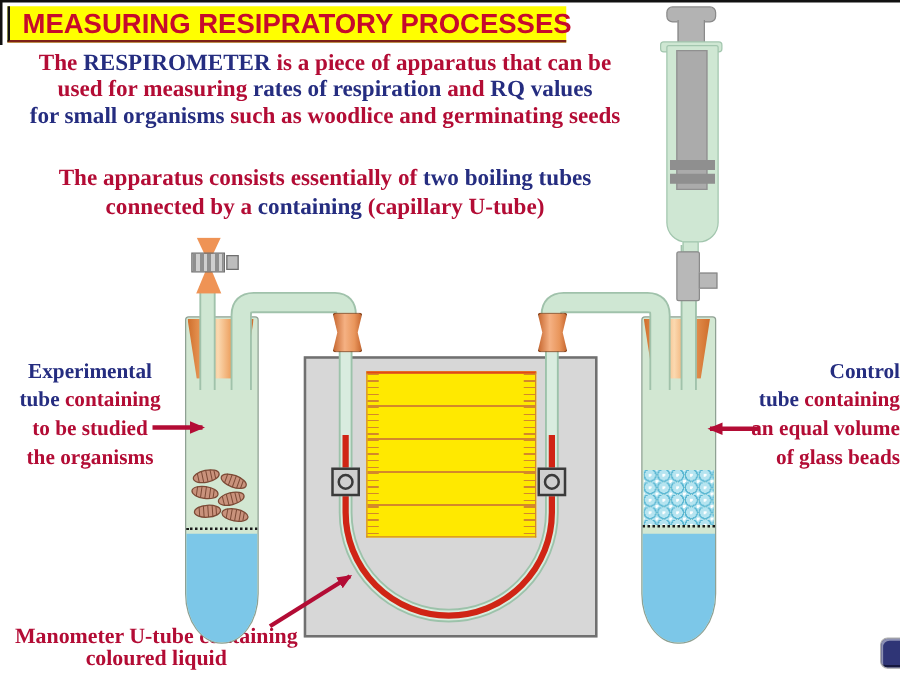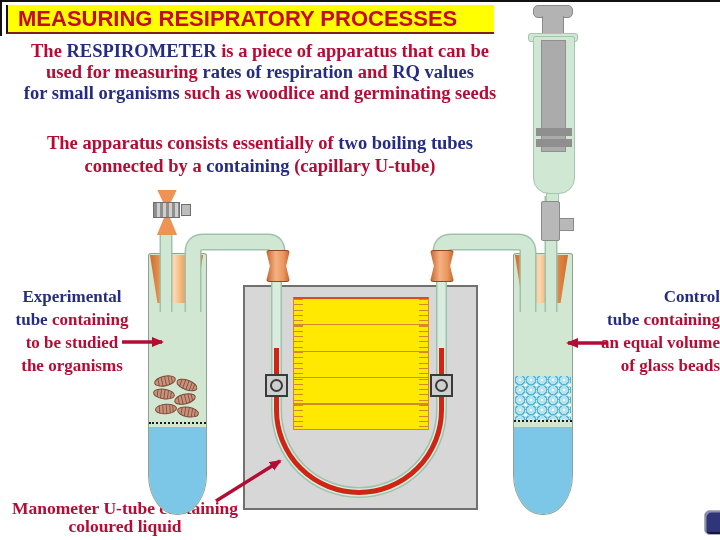--- a/index.html
+++ b/index.html
@@ -4,21 +4,21 @@
 <style>
   html,body{margin:0;padding:0;background:#fff;}
   .slide{position:relative;width:720px;height:540px;background:#ffffff;overflow:hidden;
          font-family:"Liberation Serif", serif;}
   .edge-top{position:absolute;left:0;top:0;width:720px;height:2px;background:#111;}
   .edge-left{position:absolute;left:0;top:0;width:2px;height:36px;background:#111;}
 
   
   .c-r{color:var(--red,#b30c35);}
   .c-b{color:var(--blue,#252d80);}
-  .title-banner{position:absolute;left:6px;top:5px;width:488px;height:29px;
+  .title-banner{position:absolute;left:6px;top:5px;width:447px;height:29px;
     background:var(--title-bg,#ffff00);border-left:2px solid #111;
     border-bottom:2px solid #7d2018;box-sizing:border-box;
     font-family:"Liberation Sans", sans-serif;font-weight:bold;font-size:22px;
     line-height:27px;color:var(--title-red,#c60a2c);padding-left:10px;white-space:nowrap;}
   .intro{position:absolute;left:-20px;top:41px;width:560px;text-align:center;
     font-weight:bold;font-size:18.5px;line-height:21px;}
   .intro div{white-space:nowrap;}
   .note{position:absolute;left:-20px;top:132px;width:560px;text-align:center;
     font-weight:bold;font-size:18.5px;line-height:23px;}
   .note div{white-space:nowrap;}

